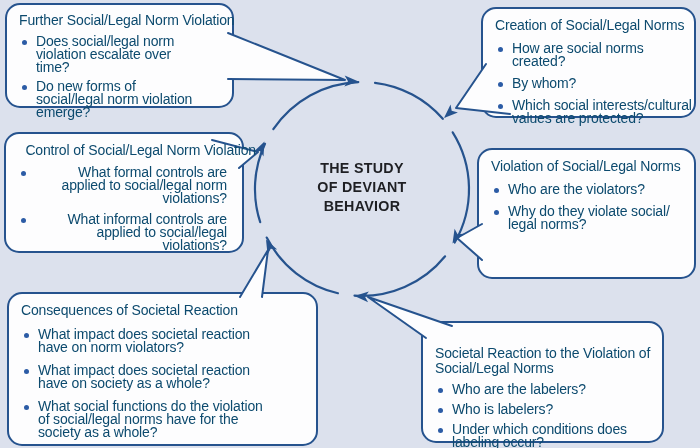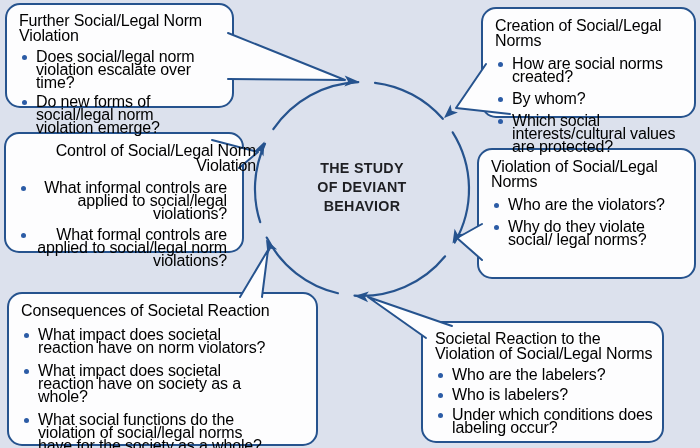--- a/index.html
+++ b/index.html
@@ -4,21 +4,21 @@
 <style>
   html,body{margin:0;padding:0;background:#9aa3b5;}
   #stage{
     position:relative;width:700px;height:448px;overflow:hidden;
     background:#dce1ed;
     font-family:"Liberation Sans", sans-serif;
     -webkit-font-smoothing:antialiased;
   }
   #shapes{position:absolute;left:0;top:0;width:700px;height:448px;}
   .box-text{
-    position:absolute;color:#000000;font-size:16px;letter-spacing:-0.15px;
+    position:absolute;color:#0c4a6e;font-size:14px;letter-spacing:-0.15px;
     line-height:15px;
   }
   .box-title{margin:0 0 7px 0;padding:0;font-weight:normal;white-space:normal;}
   .bullets{list-style:none;margin:0;padding:0;}
   .bullets li{
     position:relative;padding-left:17px;margin-top:6px;line-height:13px;
   }
   .bullets li::before{
     content:"";position:absolute;left:3px;top:5px;width:5px;height:5px;
     border-radius:50%;background:#2c5ca6;
@@ -27,21 +27,21 @@
   #bt-further      {left:6px;  top:4px;   width:227px; padding:9px 0 0 13px;}
   #bt-further      .bullets li{max-width:168px;}
   #bt-creation     {left:482px;top:8px;   width:213px; padding:10px 0 0 13px;}
   #bt-creation     .bullets li{max-width:180px;margin-top:9px;}
   #bt-control      {left:5px;  top:133px; width:238px; padding:10px 0 0 13px;text-align:right;}
   #bt-control      .bullets li{max-width:192px;margin-top:8px;}
   #bt-violation    {left:478px;top:149px; width:217px; padding:10px 0 0 13px;}
   #bt-violation    .bullets li{max-width:170px;margin-top:9px;}
   #bt-consequences {left:8px;  top:293px; width:309px; padding:10px 0 8px 13px;}
   #bt-consequences .bullets li{max-width:232px;margin-top:10px;}
-  #bt-societal     {left:422px;top:322px; width:241px; padding:9px 0 0 13px;}
+  #bt-societal     {left:422px;top:337px; width:241px; padding:9px 0 0 13px;}
   #bt-societal .box-title{max-width:222px;margin-bottom:5px;}
   #bt-societal     .bullets li{max-width:206px;margin-top:7px;}
   #center-label{
     position:absolute;left:270px;top:158px;width:184px;text-align:center;
     color:#1e1f23;font-weight:bold;font-size:15.2px;line-height:19px;
     letter-spacing:0.3px;transform:scaleX(0.94);
   }
   #center-label span{display:block;}
 </style>
 </head>
@@ -107,22 +107,22 @@
     <ul class="bullets">
       <li>How are social norms created?</li>
       <li>By whom?</li>
       <li>Which social interests/cultural values are protected?</li>
     </ul>
   </div>
 
   <div class="box-text" id="bt-control">
     <div class="box-title">Control of Social/Legal Norm Violation</div>
     <ul class="bullets">
+      <li>What formal controls are applied to social/legal norm violations?</li>
       <li>What informal controls are applied to social/legal violations?</li>
-      <li>What formal controls are applied to social/legal norm violations?</li>
     </ul>
   </div>
 
   <div class="box-text" id="bt-violation">
     <div class="box-title">Violation of Social/Legal Norms</div>
     <ul class="bullets">
       <li>Who are the violators?</li>
       <li>Why do they violate social/ legal norms?</li>
     </ul>
   </div>

